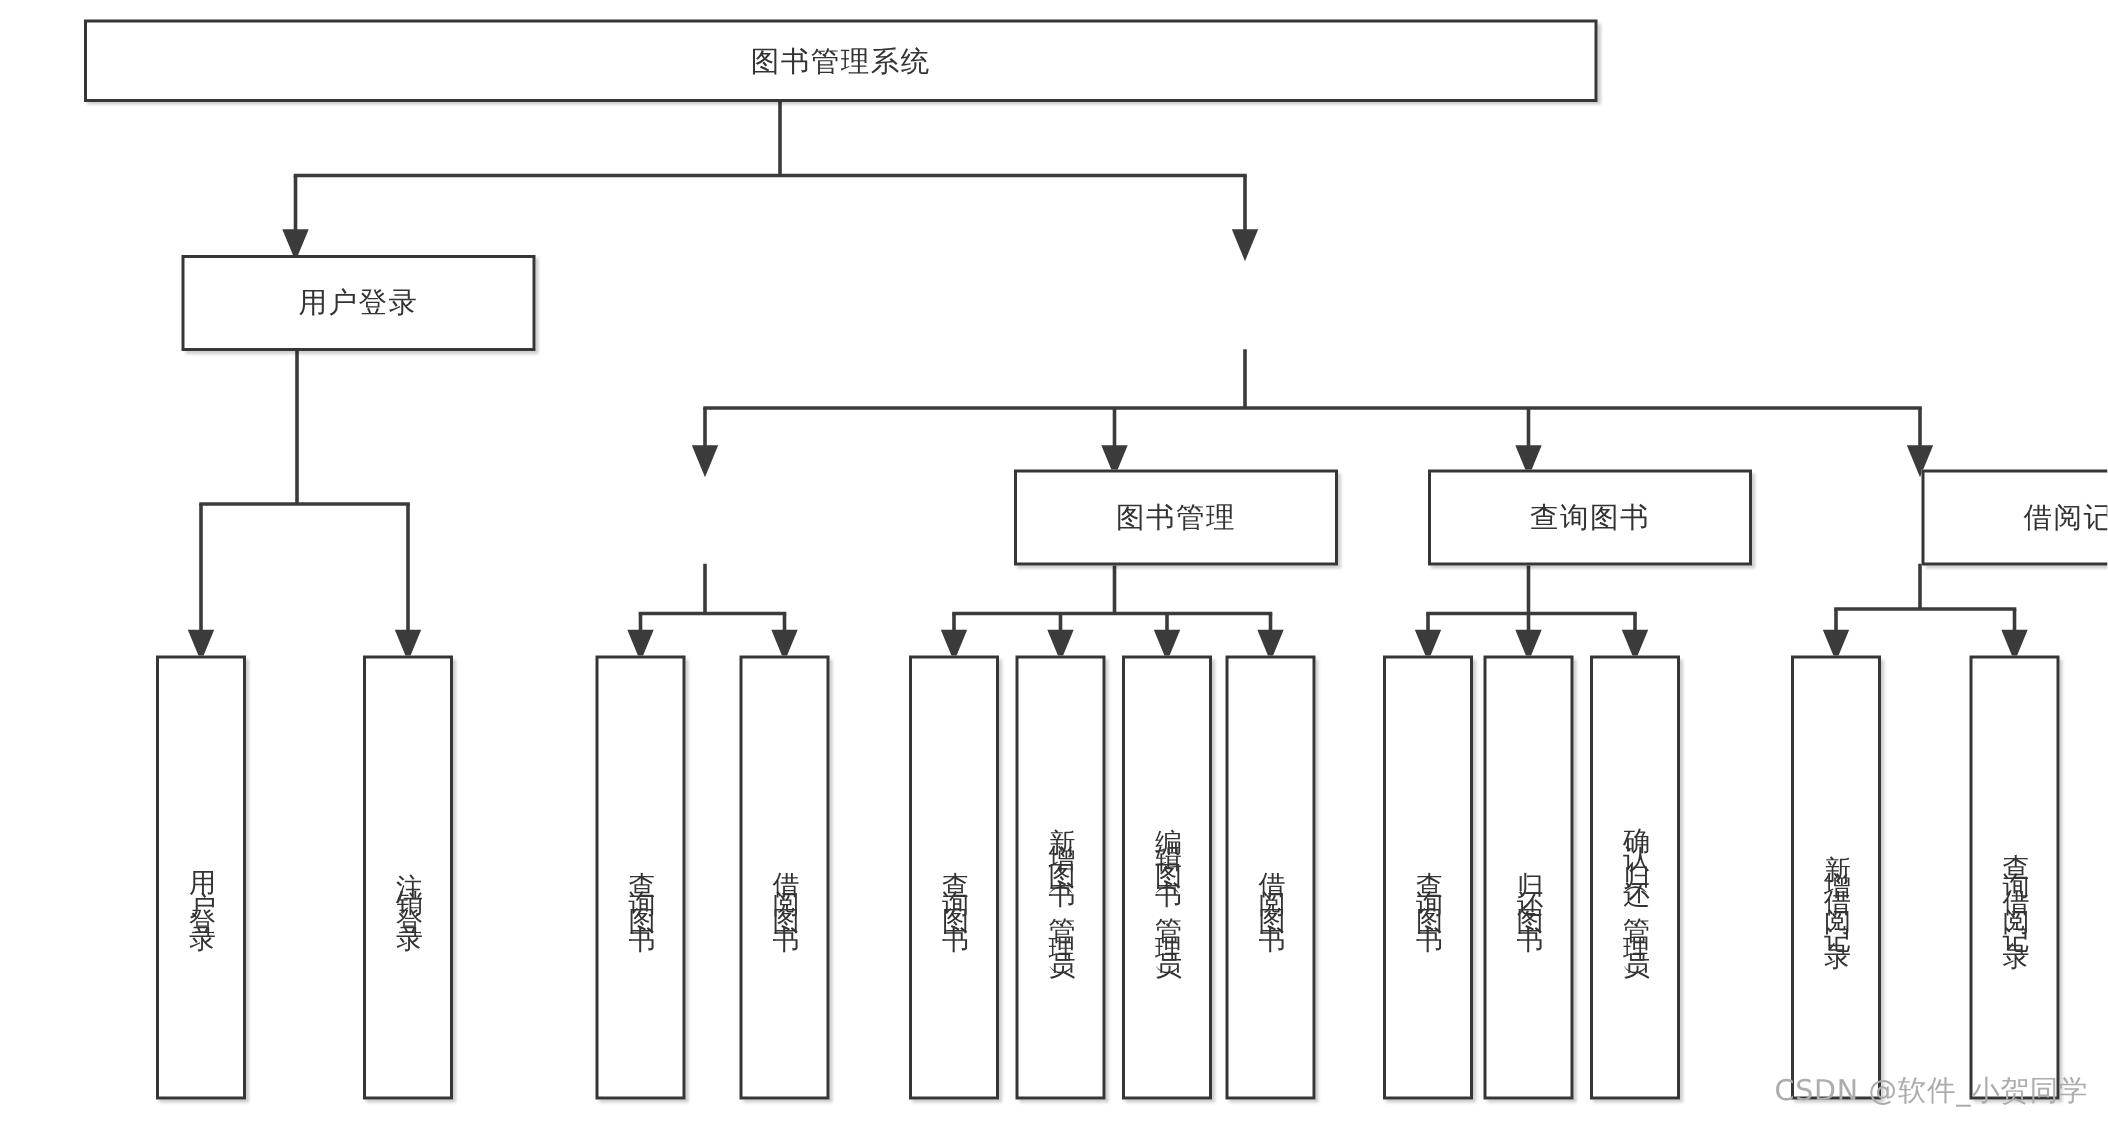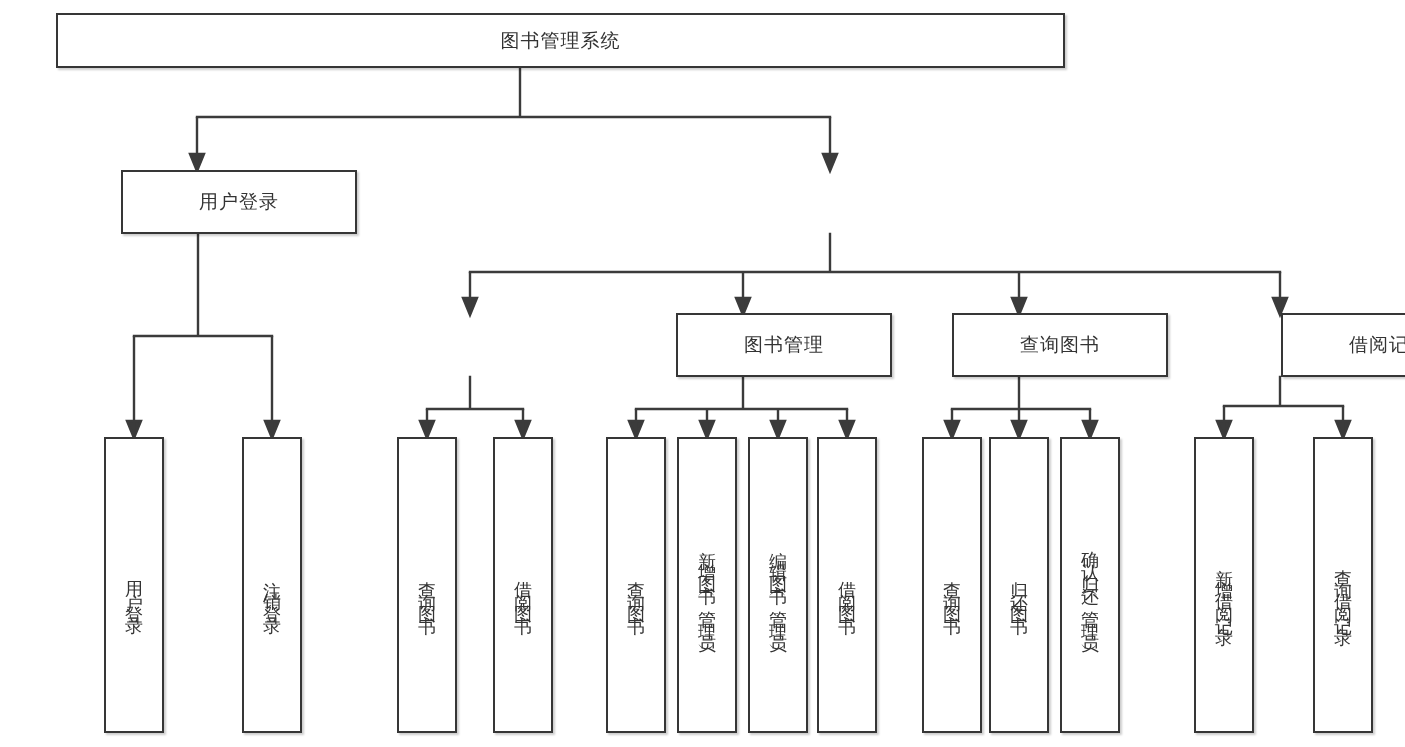--- a/index.html
+++ b/index.html
@@ -117,14 +117,15 @@
     <span class="vtext">确认归还（管理员）</span>
   </div>
 
   <div class="node leaf" style="left:1194px;top:437px;width:60px;height:296px">
     <span class="vtext">新增借阅记录</span>
   </div>
   <div class="node leaf" style="left:1313px;top:437px;width:60px;height:296px">
     <span class="vtext">查询借阅记录</span>
   </div>
 
+  <div class="watermark">CSDN @软件_小贺同学</div>
 
 </div>
 
 </body></html>

